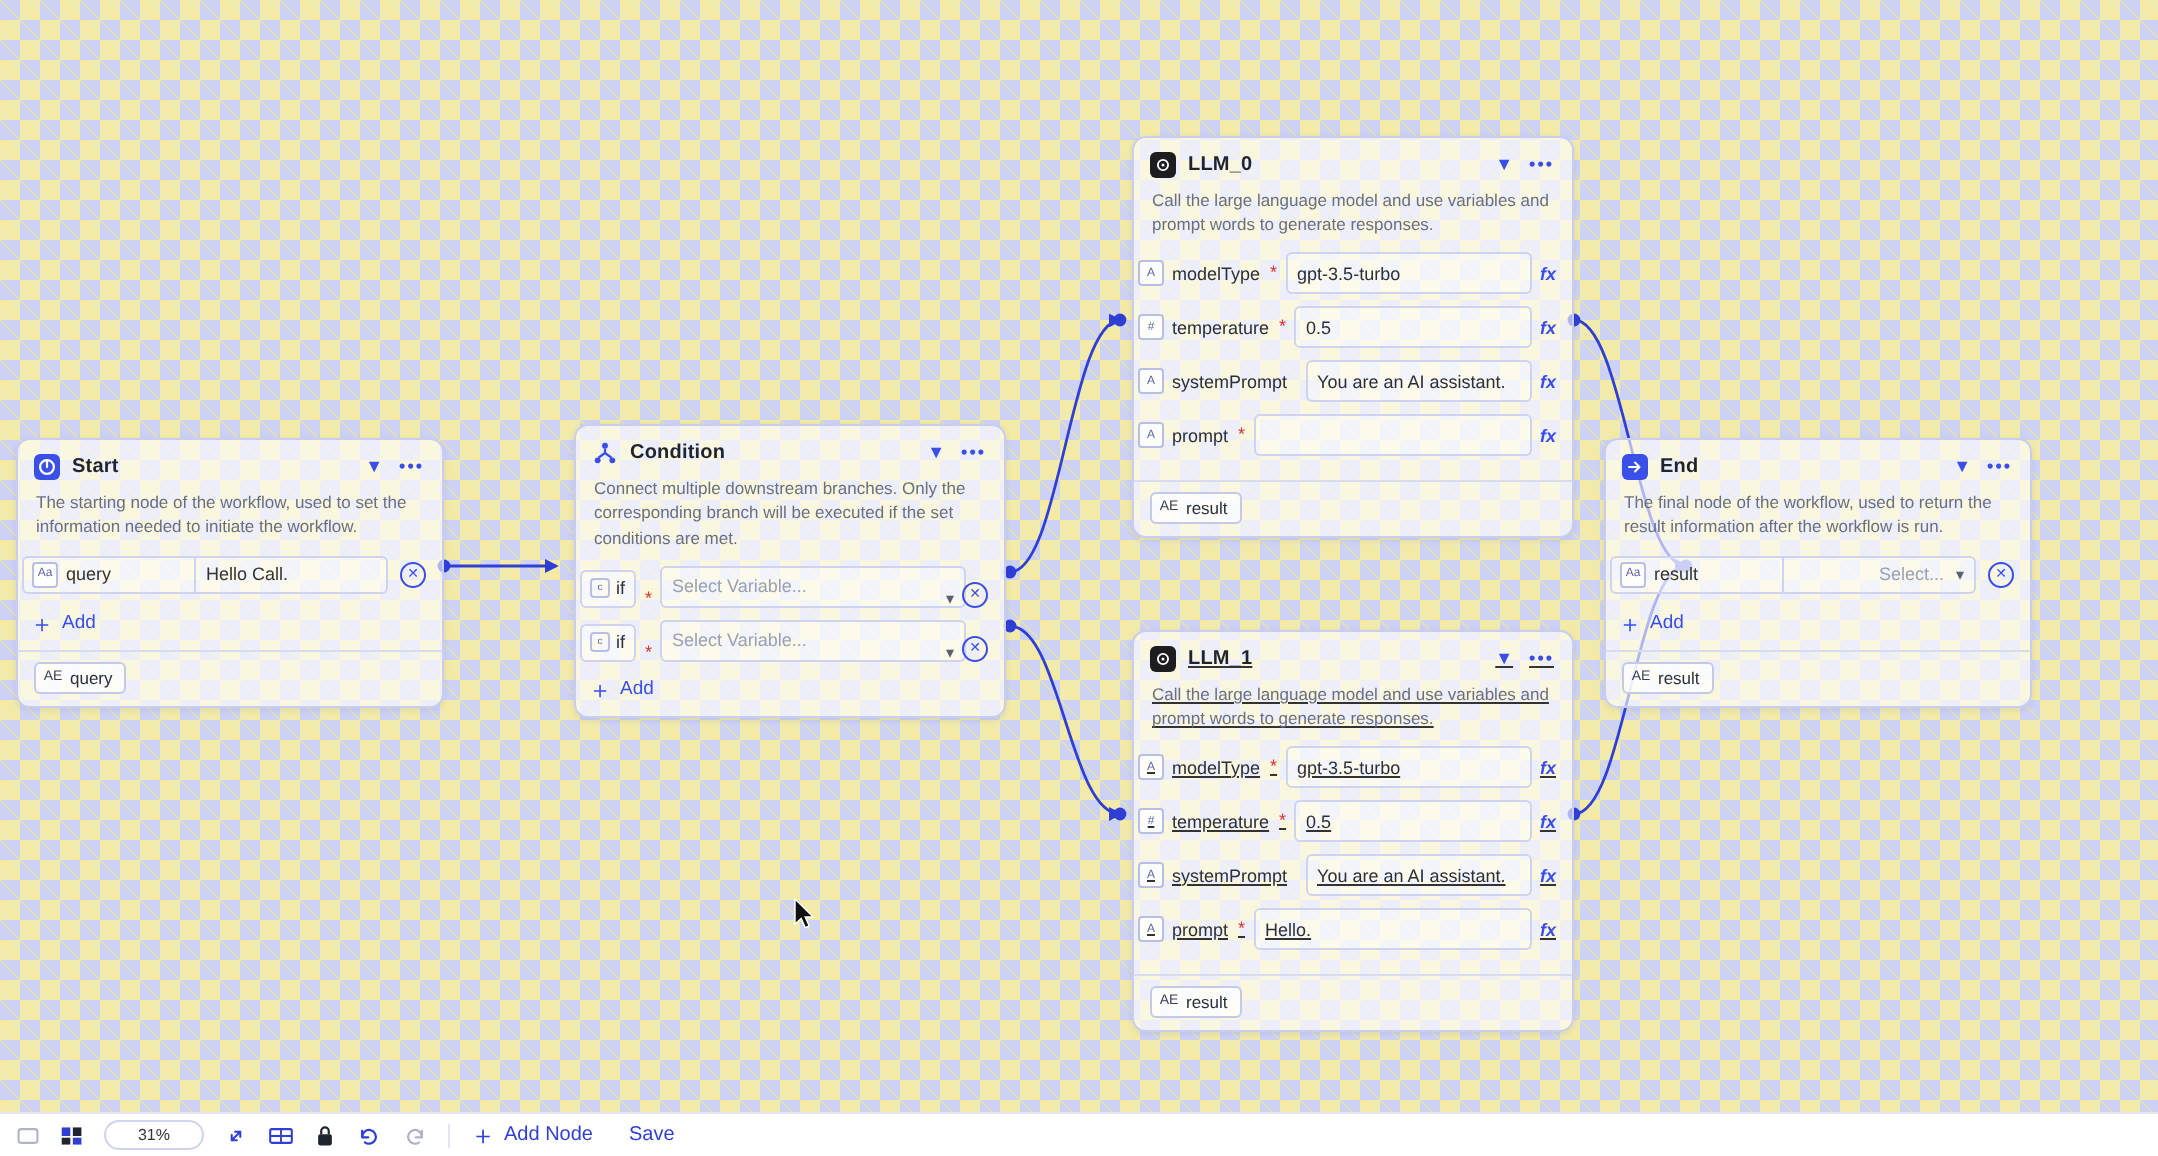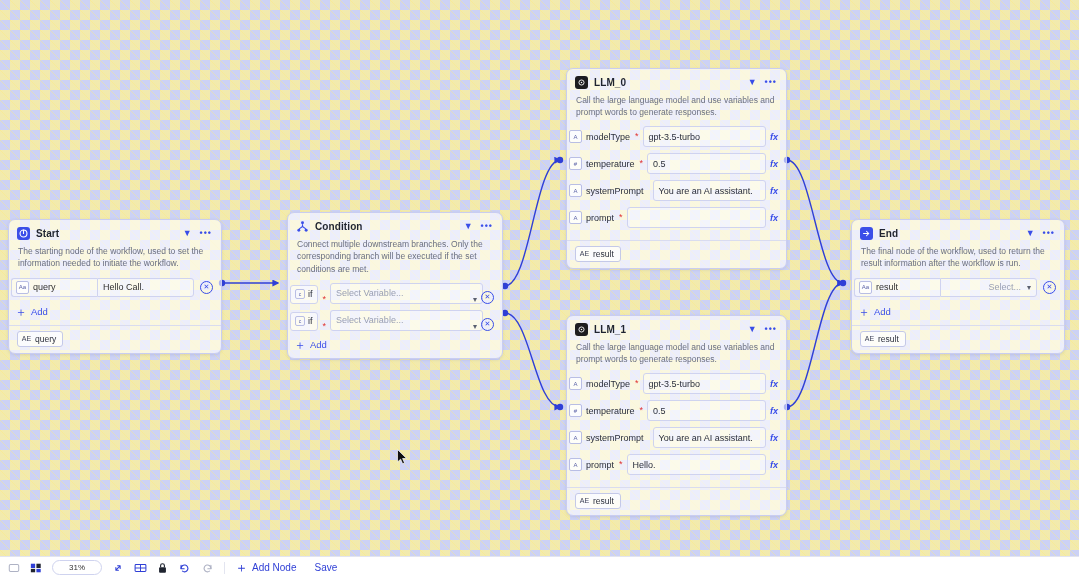--- a/index.html
+++ b/index.html
@@ -306,21 +306,21 @@
       </div>
     </div>
     <div class="node-foot">
       <span class="chip">
         <span class="tbadge">AE</span>
         <span>result</span>
       </span>
     </div>
   </div>
 
-  <div class="node" id="node-llm1" style="left:566px;top:315px;width:221px;">
+  <div class="node" id="node-llm1" style="left:566px;top:315px;width:221px;text-decoration:underline;">
     <div class="node-head">
       <span class="node-ico ico-llm">
         <svg width="9" height="9" viewBox="0 0 12 12">
             <circle cx="6" cy="6" r="3.4" fill="none" stroke="#fff" stroke-width="1.2"></circle>
             <circle cx="6" cy="6" r="1" fill="#fff"></circle>
           </svg>
       </span>
       <span class="node-title">LLM_1</span>
       <span class="head-btn">▼</span>
       <span class="head-btn more">•••</span>
@@ -361,21 +361,21 @@
       </div>
     </div>
     <div class="node-foot">
       <span class="chip">
         <span class="tbadge">AE</span>
         <span>result</span>
       </span>
     </div>
   </div>
 
-  <div class="node" id="node-end" style="left:851px;top:219px;width:214px;">
+  <div class="node" id="node-end" style="left:802px;top:219px;width:214px;">
     <div class="node-head">
       <span class="node-ico ico-end">
         <svg width="9" height="9" viewBox="0 0 12 12">
             <path d="M2 6 L9 6 M6 3 L9 6 L6 9" stroke="#fff" stroke-width="1.4" fill="none" stroke-linecap="round" stroke-linejoin="round"></path>
           </svg>
       </span>
       <span class="node-title">End</span>
       <span class="head-btn">▼</span>
       <span class="head-btn more">•••</span>
     </div>

